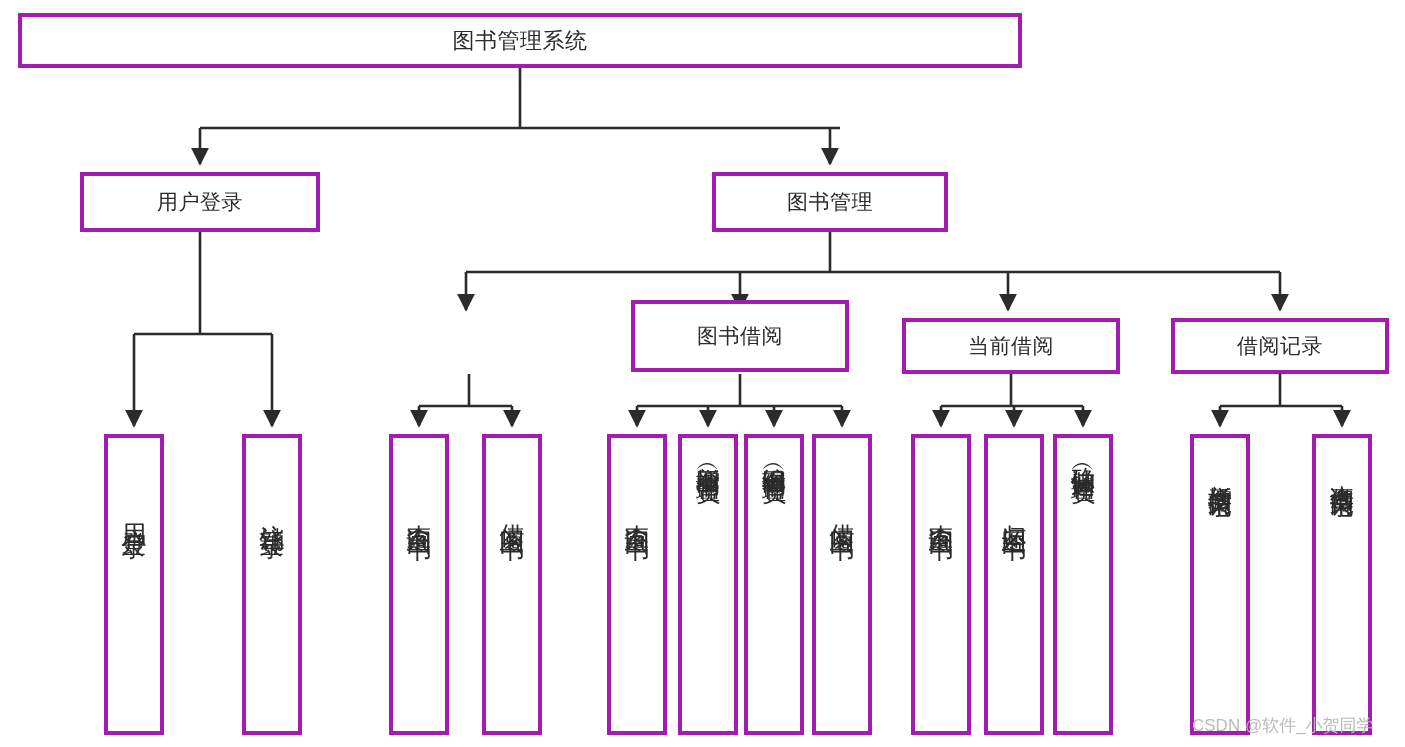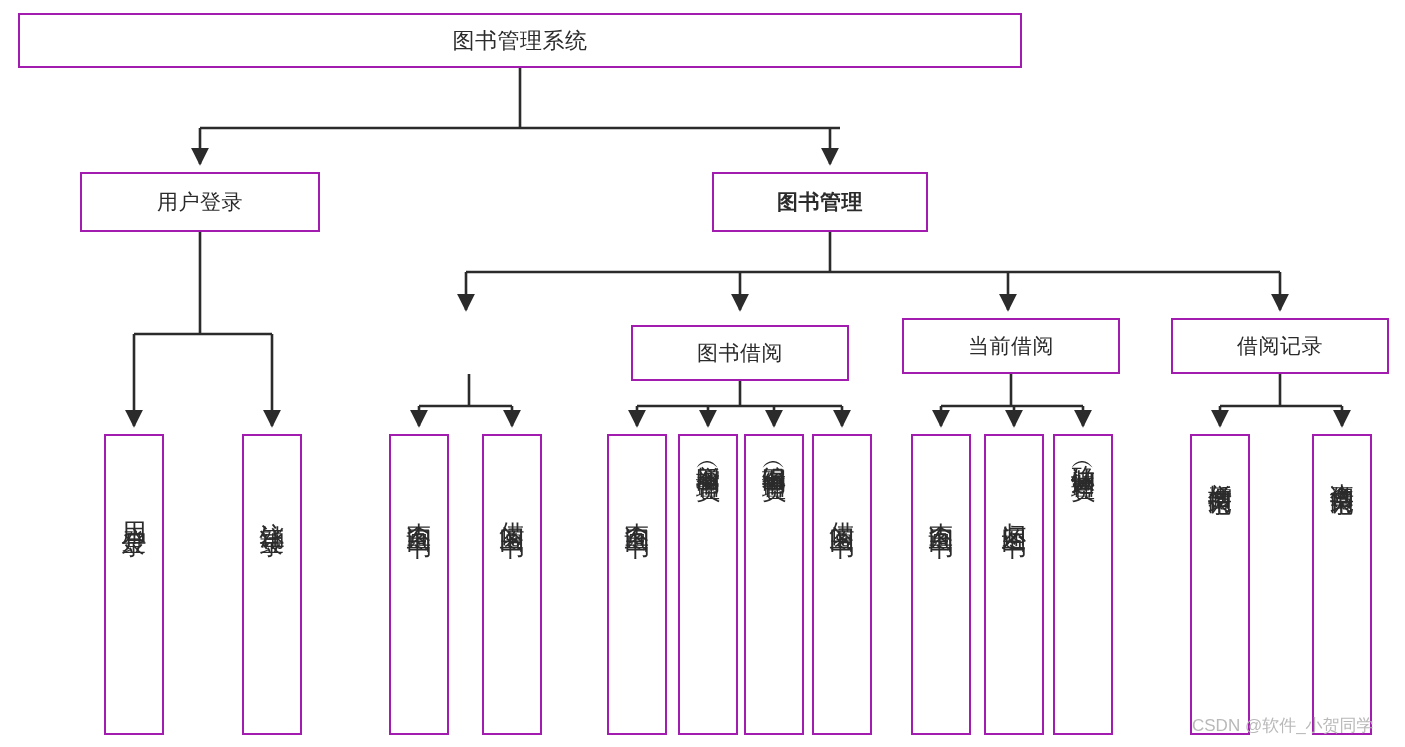--- a/index.html
+++ b/index.html
@@ -23,21 +23,21 @@
     left: 0;
     top: 0;
     width: 1405px;
     height: 747px;
     pointer-events: none;
   }
   .node {
     position: absolute;
     box-sizing: border-box;
     background: #ffffff;
-    border: 2px solid #a21caf;
+    border: 4px solid #a21caf;
     display: flex;
     align-items: center;
     justify-content: center;
     color: #2b2b2b;
     letter-spacing: 0.5px;
   }
   .node .label {
     display: block;
     text-align: center;
     line-height: 1.08;
@@ -130,25 +130,25 @@
     </g>
   </svg>
 
   <div class="node horiz root" style="left:18px;top:13px;width:1004px;height:55px;">
     <span class="label">图书管理系统</span>
   </div>
 
   <div class="node horiz" style="left:80px;top:172px;width:240px;height:60px;">
     <span class="label">用户登录</span>
   </div>
-  <div class="node horiz" style="left:712px;top:172px;width:216px;height:60px;font-weight:bold;">
+  <div class="node horiz" style="left:712px;top:172px;width:236px;height:60px;">
     <span class="label">图书管理</span>
   </div>
 
-  <div class="node horiz" style="left:631px;top:325px;width:218px;height:56px;">
+  <div class="node horiz" style="left:631px;top:300px;width:218px;height:72px;">
     <span class="label">图书借阅</span>
   </div>
   <div class="node horiz" style="left:902px;top:318px;width:218px;height:56px;">
     <span class="label">当前借阅</span>
   </div>
   <div class="node horiz" style="left:1171px;top:318px;width:218px;height:56px;">
     <span class="label">借阅记录</span>
   </div>
 
   <div class="node vert" style="left:104px;top:434px;width:60px;height:301px;padding-top:66px;">

